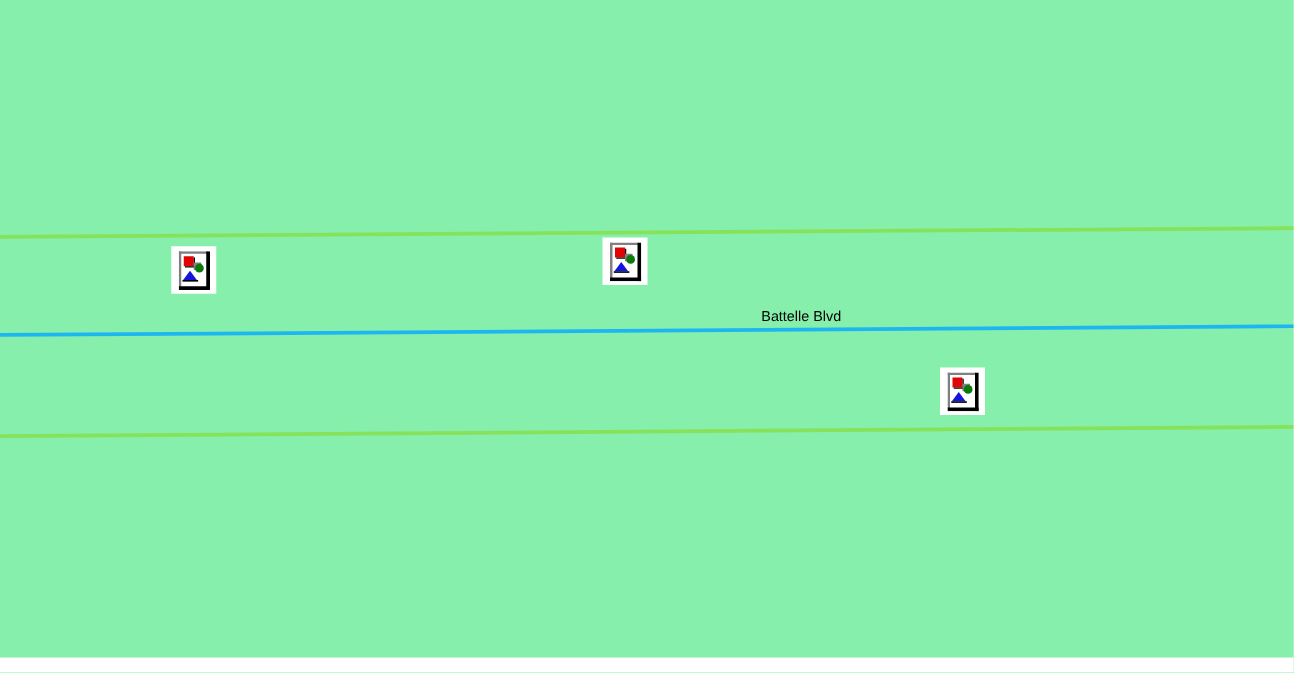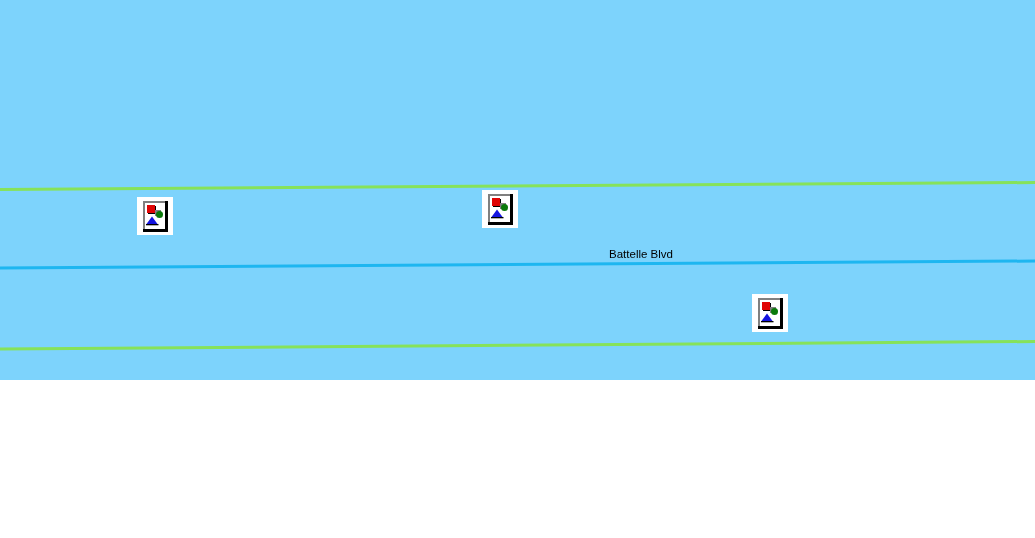--- a/index.html
+++ b/index.html
@@ -6,22 +6,22 @@
     margin: 0;
     padding: 0;
     width: 1035px;
     height: 538px;
     overflow: hidden;
     font-family: "Liberation Sans", sans-serif;
   }
   .map-viewport {
     position: relative;
     width: 1035px;
-    height: 380px;
-    background: #7dd3fc;
+    height: 526px;
+    background: #86efac;
     overflow: hidden;
   }
   .roads-layer {
     position: absolute;
     left: 0;
     top: 0;
     width: 1035px;
     height: 538px;
     display: block;
   }

